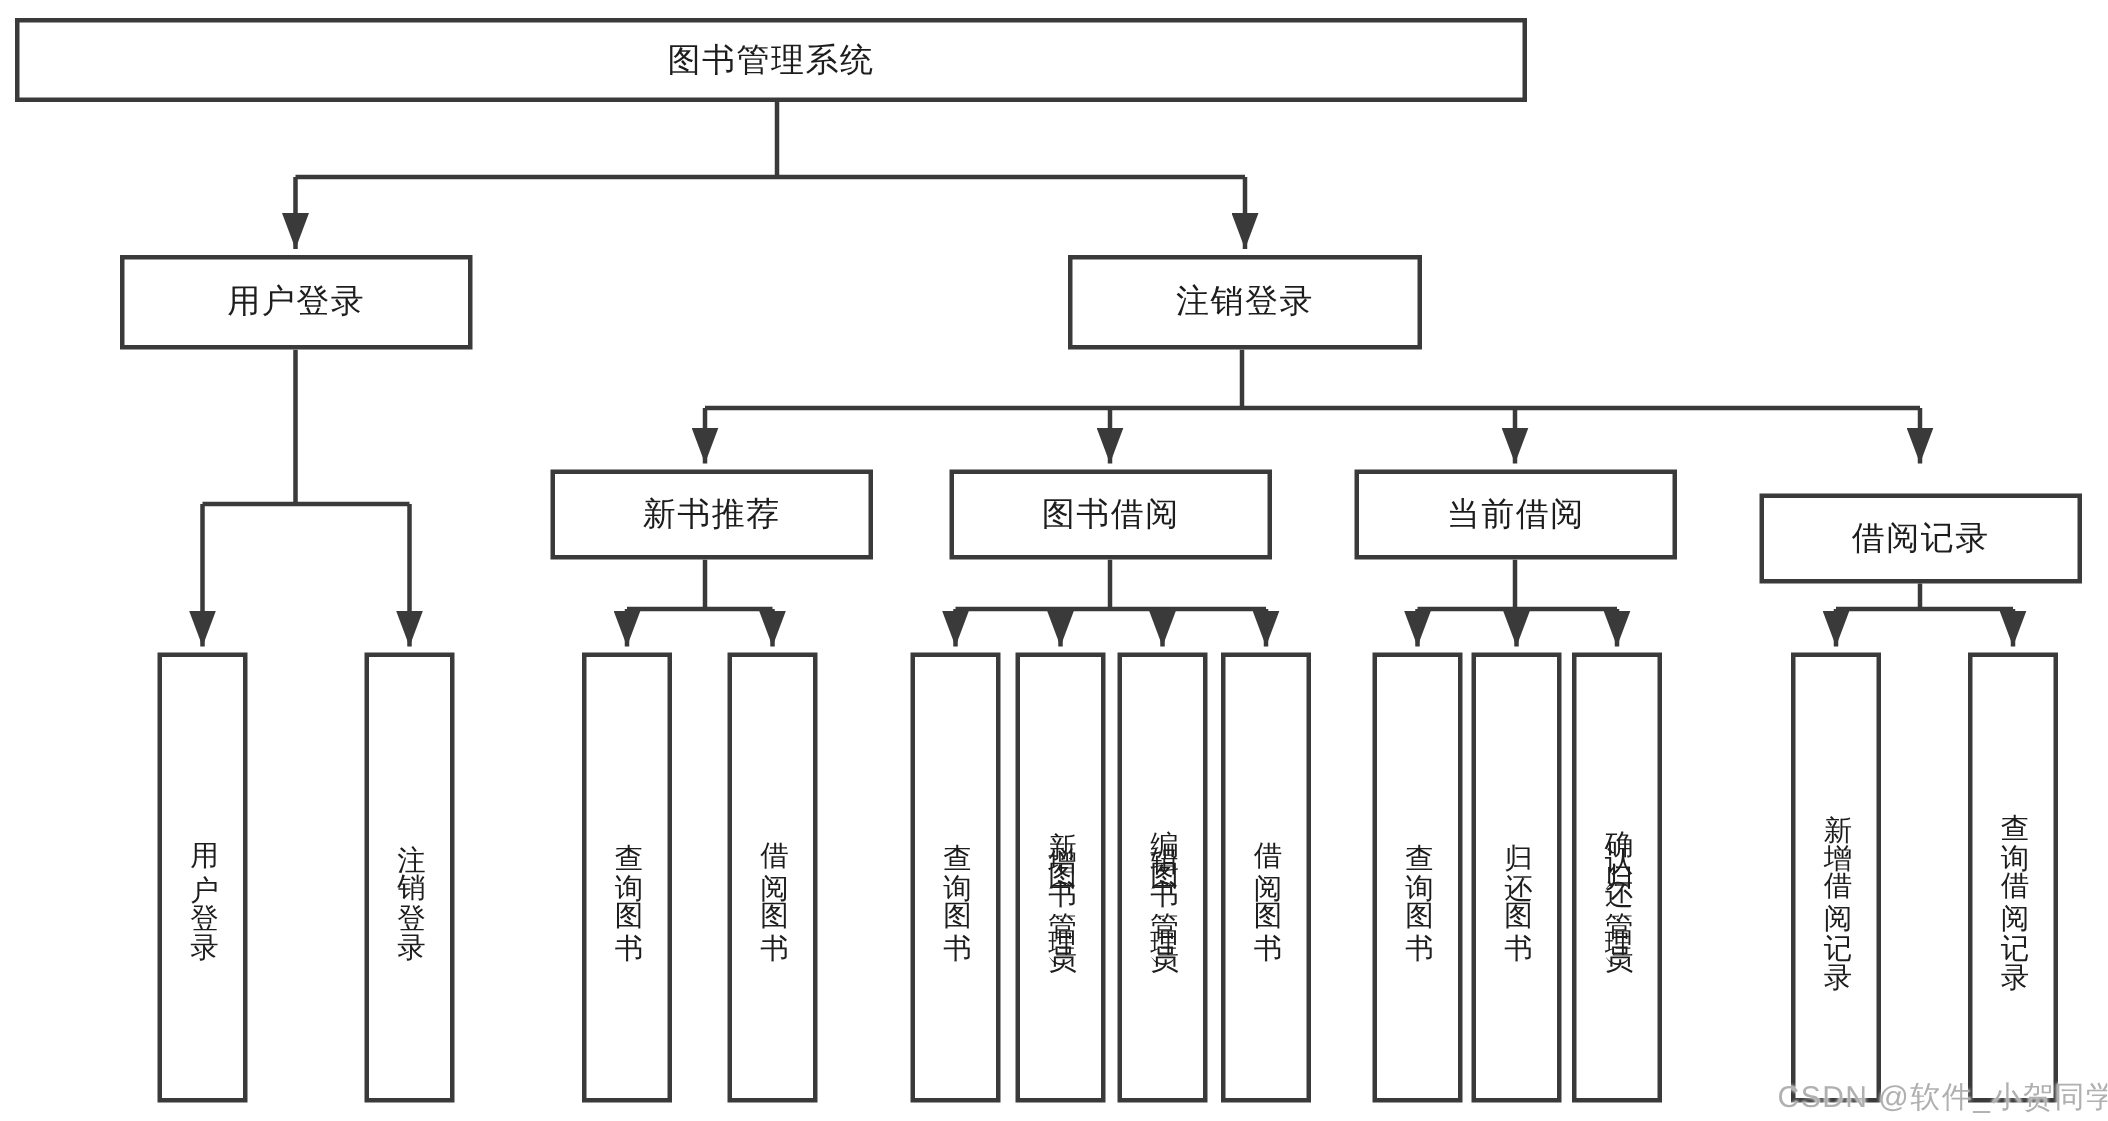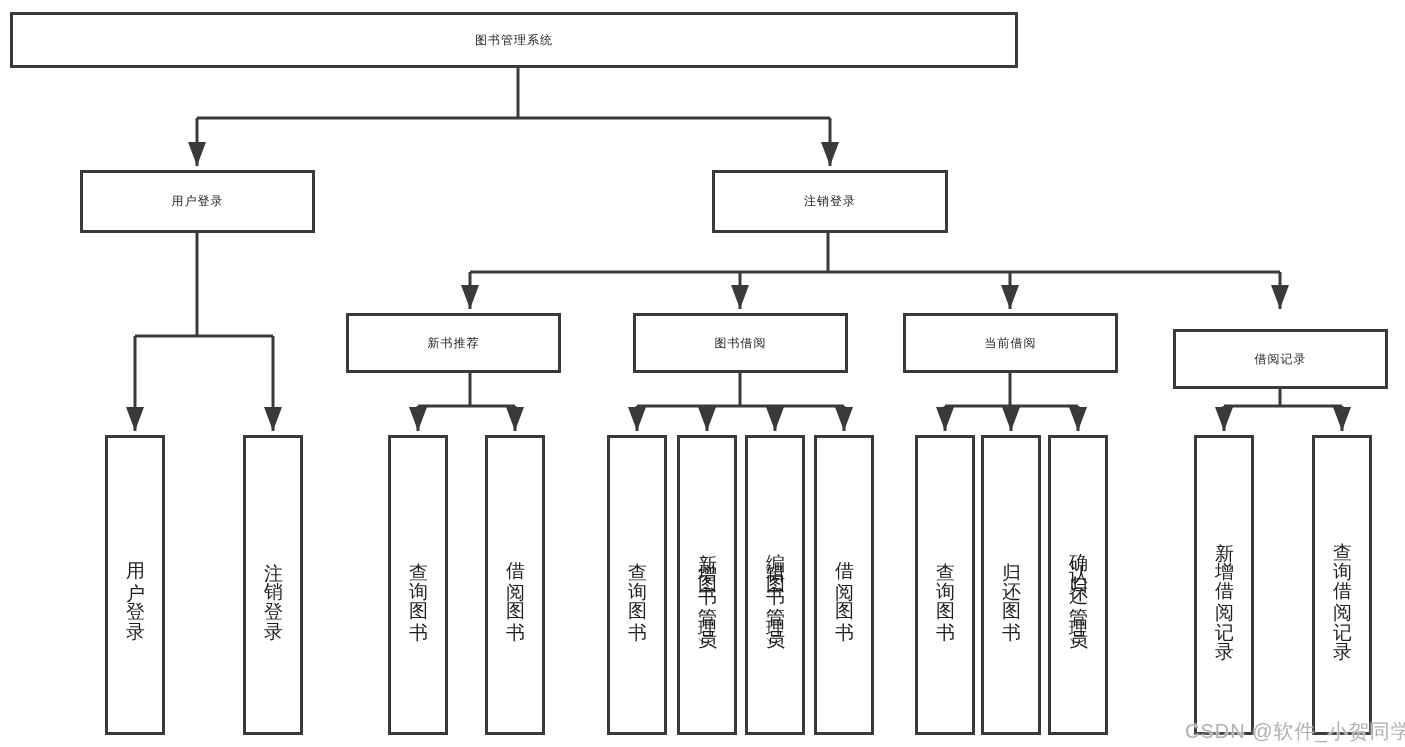--- a/index.html
+++ b/index.html
@@ -13,38 +13,38 @@
   #connectors{position:absolute;left:0;top:0;width:1405px;height:747px;}
   .box{
     position:absolute;
     box-sizing:border-box;
     background:#ffffff;
     border:3px solid #3a3a3a;
     display:flex;
     align-items:center;
     justify-content:center;
     color:#1d1d1d;
-    font-size:12px;
+    font-size:22px;
     letter-spacing:1px;
     text-align:center;
     line-height:1.2;
   }
   .v-box{
     writing-mode:vertical-rl;
     text-orientation:mixed;
     letter-spacing:20px;
     font-size:19px;
     padding-top:4px;
   }
   .v-box.long{letter-spacing:11px;}
   
   #root-node          {left:10px;  top:12px;  width:1008px;height:56px;}
   #node-user-login    {left:80px;  top:170px; width:235px; height:63px;}
   #node-book-mgmt     {left:712px; top:170px; width:236px; height:63px;}
-  #node-new-book      {left:346px; top:313px; width:215px; height:60px;}
+  #node-new-book      {left:367px; top:313px; width:215px; height:60px;}
   #node-book-borrow   {left:633px; top:313px; width:215px; height:60px;}
   #node-current-borrow{left:903px; top:313px; width:215px; height:60px;}
   #node-borrow-record {left:1173px;top:329px; width:215px; height:60px;}
   .leaf{top:435px;width:60px;height:300px;}
   #leaf-a1{left:105px;} #leaf-a2{left:243px;}
   #leaf-b1{left:388px;} #leaf-b2{left:485px;}
   #leaf-c1{left:607px;} #leaf-c2{left:677px;} #leaf-c3{left:745px;} #leaf-c4{left:814px;}
   #leaf-d1{left:915px;} #leaf-d2{left:981px;} #leaf-d3{left:1048px;}
   #leaf-e1{left:1194px;} #leaf-e2{left:1312px;}
   #watermark{

